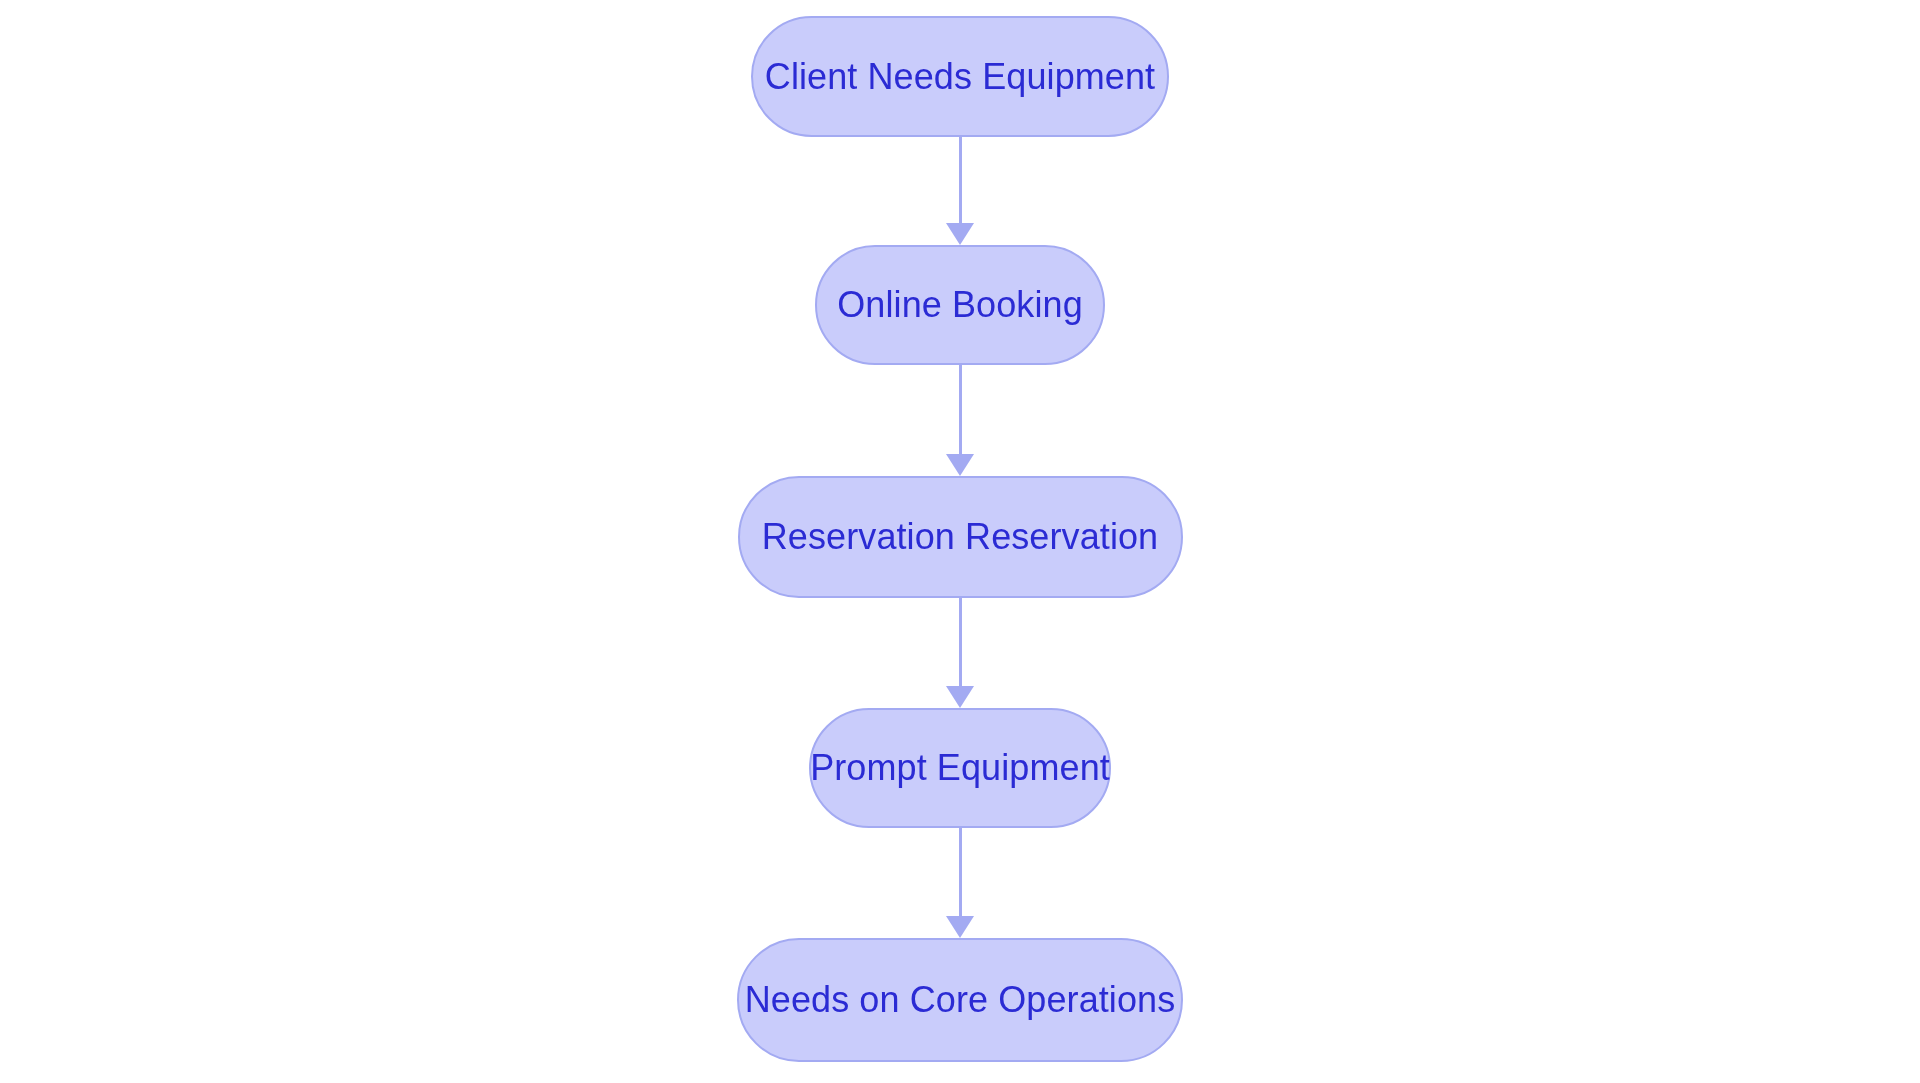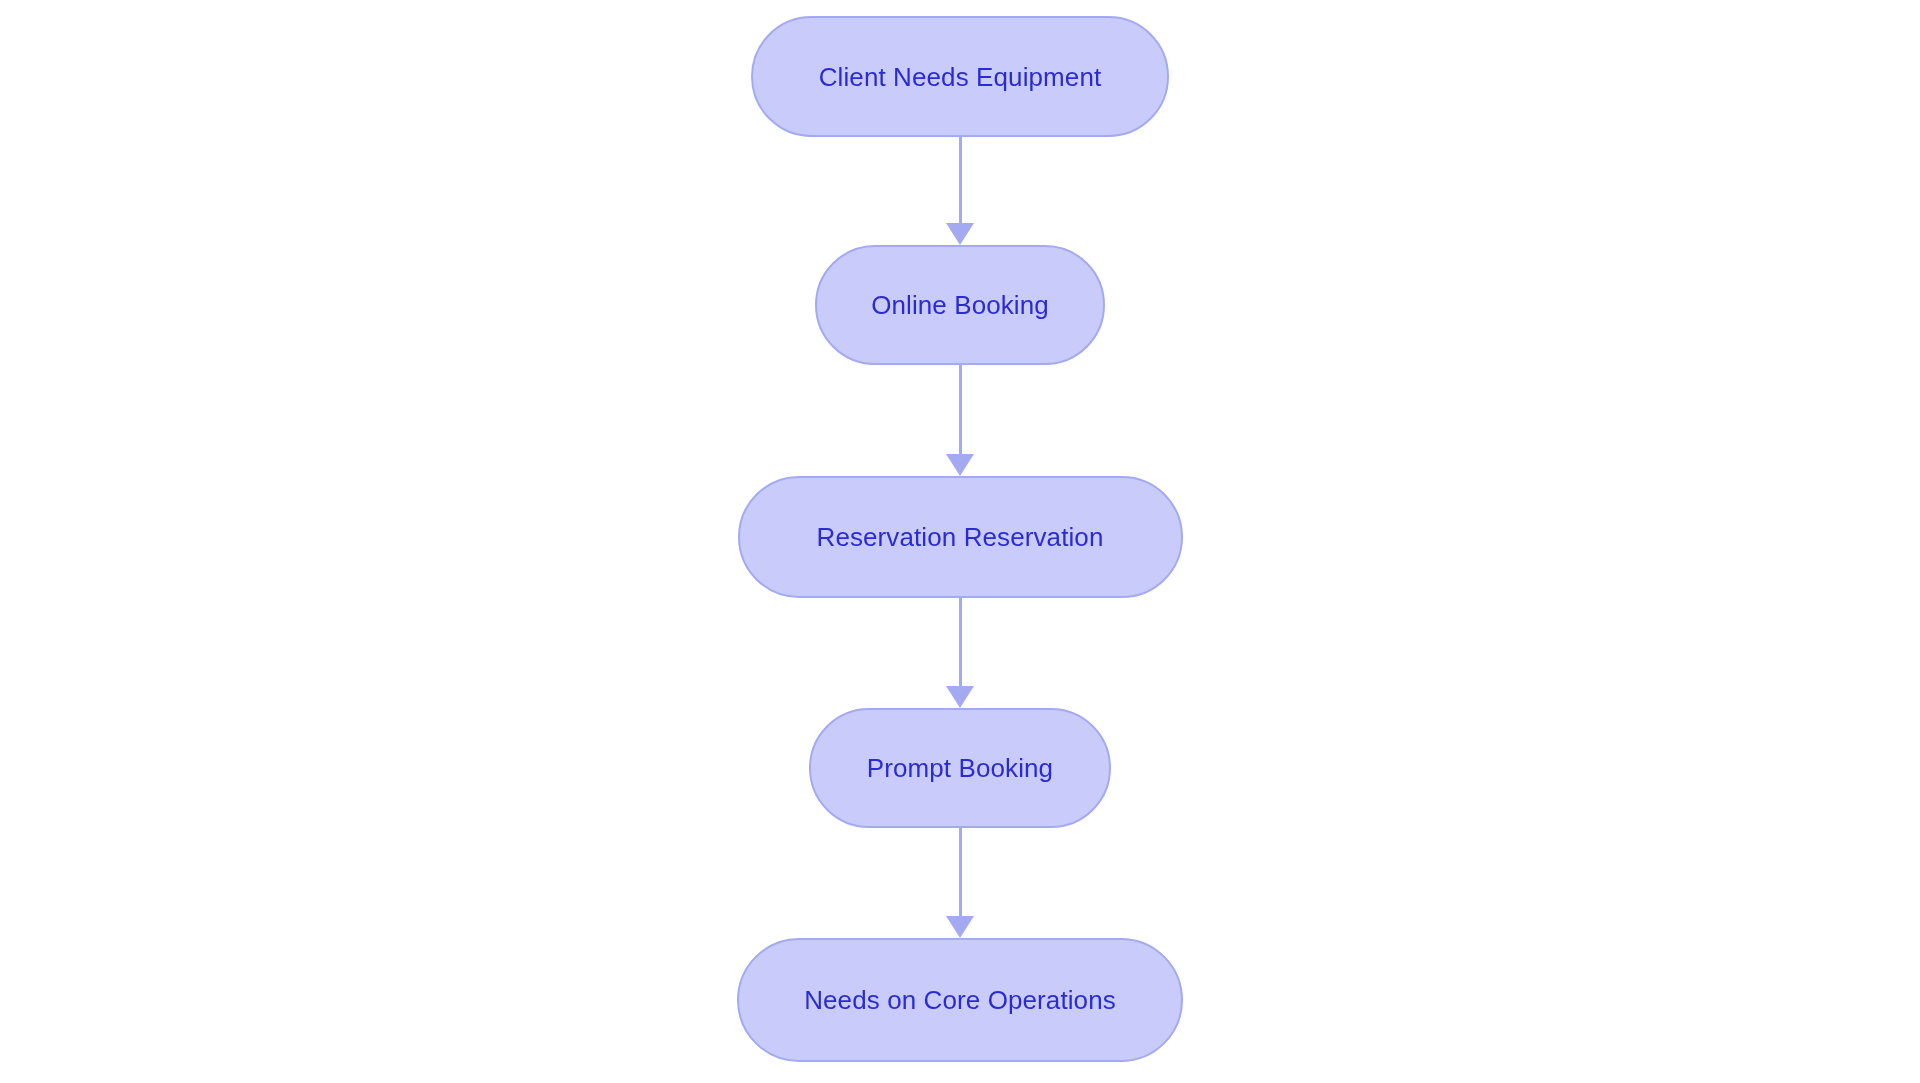--- a/index.html
+++ b/index.html
@@ -45,21 +45,21 @@
     color: #2b2bd4;
     font-size: 34px;
     font-weight: 400;
     letter-spacing: 0.1px;
     line-height: 1;
     white-space: nowrap;
     user-select: none;
   }
   .node-label {
     color: #2b2bd4;
-    font-size: 26px;
+    font-size: 36px;
     line-height: 1;
     white-space: nowrap;
   }
 
   
   .node.n1 { width: 418px; height: 121px; margin-top: 16px; }
   .node.n2 { width: 290px; height: 120px; }
   .node.n3 { width: 445px; height: 122px; }
   .node.n4 { width: 302px; height: 120px; }
   .node.n5 { width: 446px; height: 124px; }
@@ -120,21 +120,21 @@
     <div class="node n3">
       <span class="node-label">Reservation Reservation</span>
     </div>
 
     <div class="connector c3">
       <div class="shaft"></div>
       <div class="head"></div>
     </div>
 
     <div class="node n4">
-      <span class="node-label">Prompt Booking</span>
+      <span class="node-label">Prompt Equipment</span>
     </div>
 
     <div class="connector c4">
       <div class="shaft"></div>
       <div class="head"></div>
     </div>
 
     <div class="node n5">
       <span class="node-label">Needs on Core Operations</span>
     </div>

